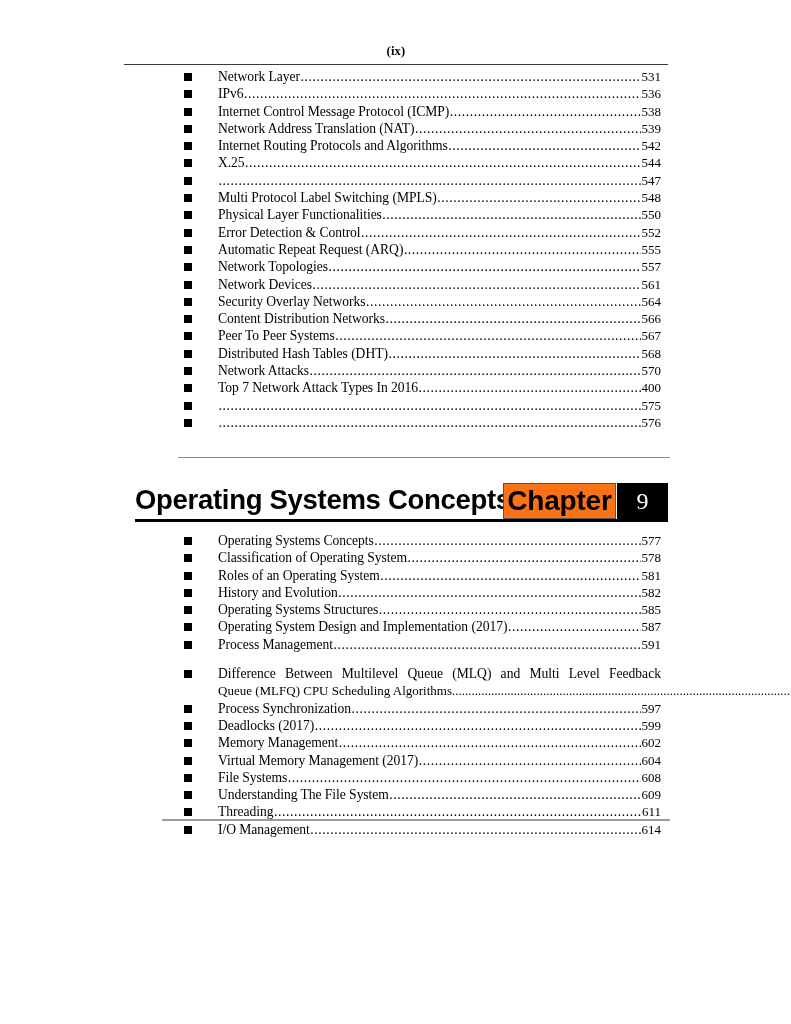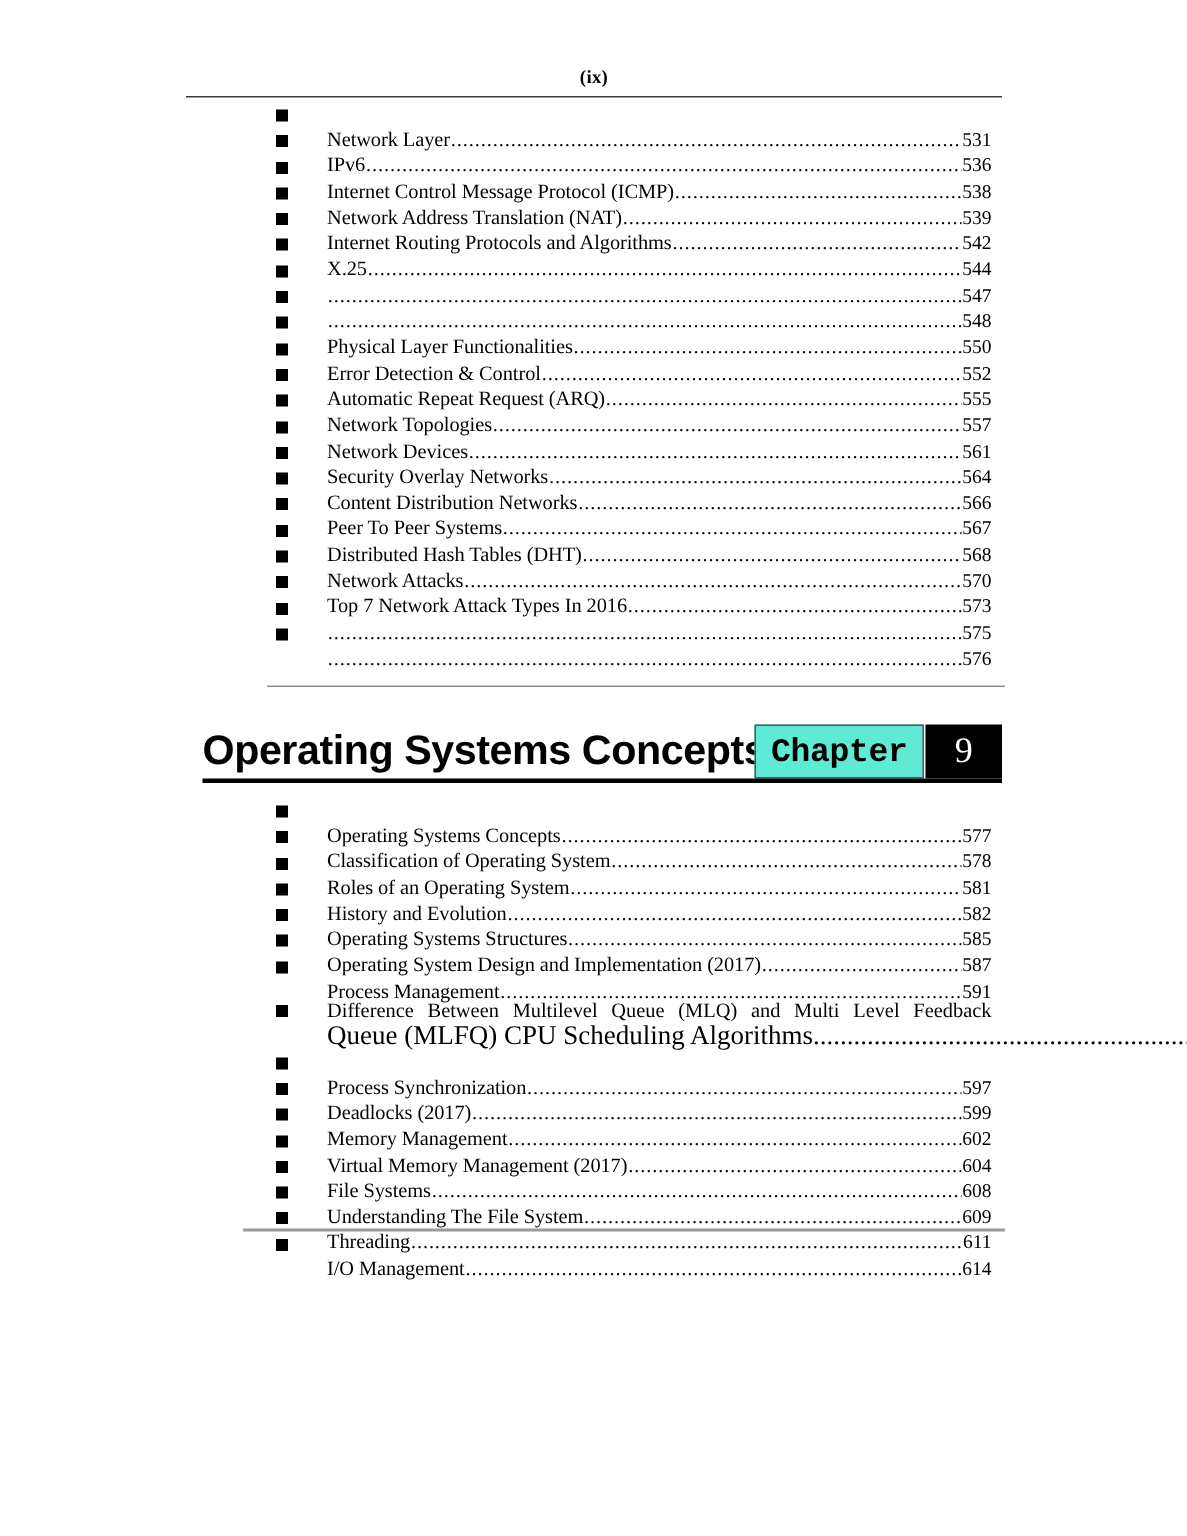--- a/index.html
+++ b/index.html
@@ -84,21 +84,21 @@
     top: 5px;
     width: 8px;
     height: 8px;
     background: #000000;
   }
 
   .dotline {
     position: absolute;
     left: 218px;
     width: 443px;
-    top: 16px;
+    top: 0;
     display: flex;
     align-items: flex-start;
     font-size: 13.6px;
     white-space: nowrap;
   }
   .dotline .lbl {
     flex: 0 0 auto;
     letter-spacing: -0.05px;
   }
   .dotline .leader {
@@ -130,21 +130,21 @@
     white-space: nowrap;
   }
   .wrap-second {
     position: absolute;
     left: 218px;
     width: 443px;
     top: 17.3px;
     height: 17.3px;
     display: flex;
     align-items: flex-start;
-    font-size: 18px;
+    font-size: 13px;
     white-space: nowrap;
   }
 
   
   .chapter-banner {
     position: absolute;
     left: 135px;
     top: 480px;
     width: 533px;
     height: 42px;
@@ -161,28 +161,28 @@
     letter-spacing: -0.3px;
     white-space: nowrap;
   }
   .chapter-box {
     position: absolute;
     left: 368px;
     top: 3px;
     width: 113px;
     height: 36px;
     border: 1.2px solid #555;
-    background: #5eead4;
+    background: #f97316;
     box-sizing: border-box;
     display: flex;
     align-items: center;
     justify-content: center;
-    font-family: Liberation Mono, monospace;
+    font-family: Liberation Sans, sans-serif;
     font-weight: bold;
-    font-size: 22px;
+    font-size: 28px;
     letter-spacing: -0.2px;
   }
   .chapter-num {
     position: absolute;
     left: 482px;
     top: 3px;
     width: 51px;
     height: 36px;
     background: #000000;
     color: #ffffff;
@@ -263,20 +263,21 @@
       <div class="toc-row">
         <span class="bullet"></span>
         <div class="dotline">
           <span class="leader">............................................................................................................................................................................................................................</span>
           <span class="pg">547</span>
         </div>
       </div>
       <div class="toc-row">
         <span class="bullet"></span>
         <div class="dotline">
+          <span class="lbl">Multi Protocol Label Switching (MPLS)</span>
           <span class="leader">............................................................................................................................................................................................................................</span>
           <span class="pg">548</span>
         </div>
       </div>
       <div class="toc-row">
         <span class="bullet"></span>
         <div class="dotline">
           <span class="lbl">Physical Layer Functionalities</span>
           <span class="leader">............................................................................................................................................................................................................................</span>
           <span class="pg">550</span>
@@ -352,21 +353,21 @@
           <span class="lbl">Network Attacks</span>
           <span class="leader">............................................................................................................................................................................................................................</span>
           <span class="pg">570</span>
         </div>
       </div>
       <div class="toc-row">
         <span class="bullet"></span>
         <div class="dotline">
           <span class="lbl">Top 7 Network Attack Types In 2016</span>
           <span class="leader">............................................................................................................................................................................................................................</span>
-          <span class="pg">573</span>
+          <span class="pg">400</span>
         </div>
       </div>
       <div class="toc-row">
         <span class="bullet"></span>
         <div class="dotline">
           <span class="leader">............................................................................................................................................................................................................................</span>
           <span class="pg">575</span>
         </div>
       </div>
       <div class="toc-row">

